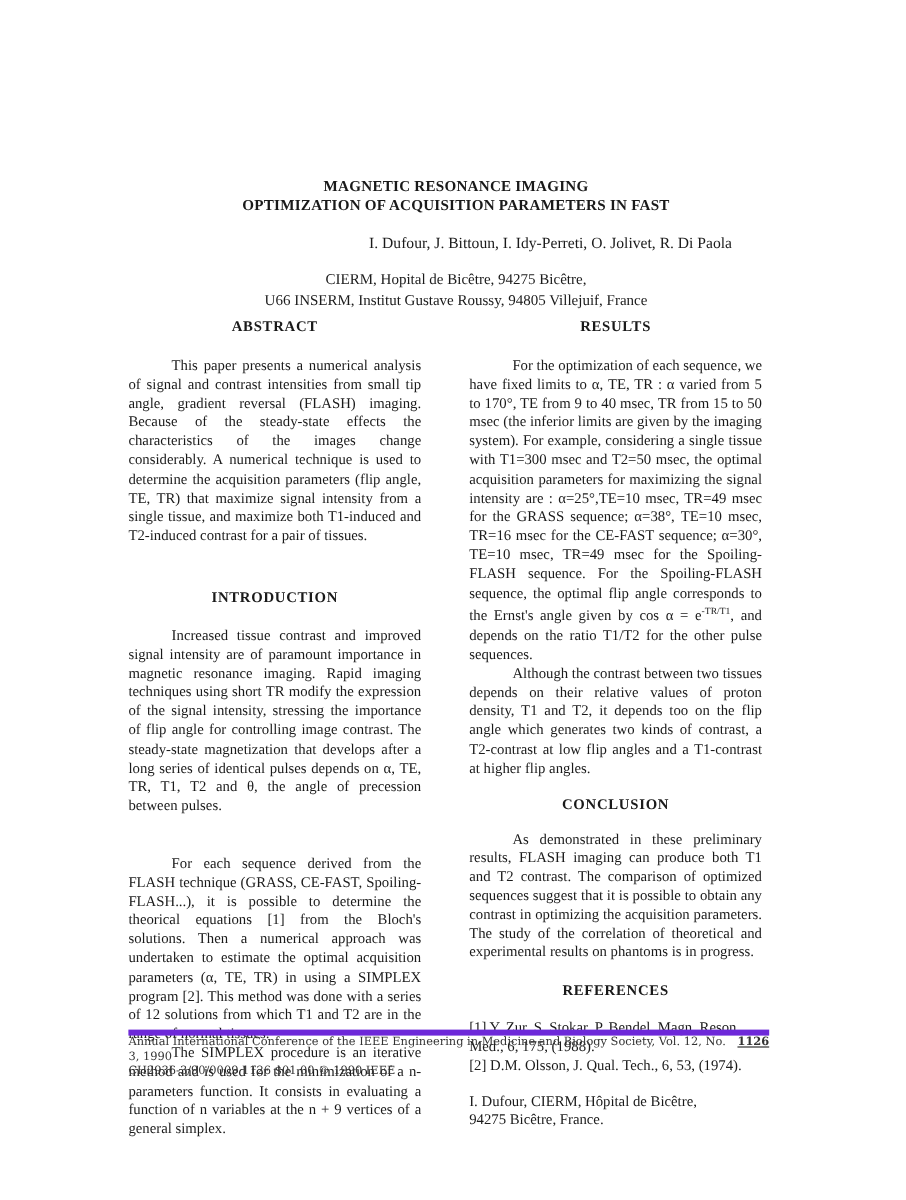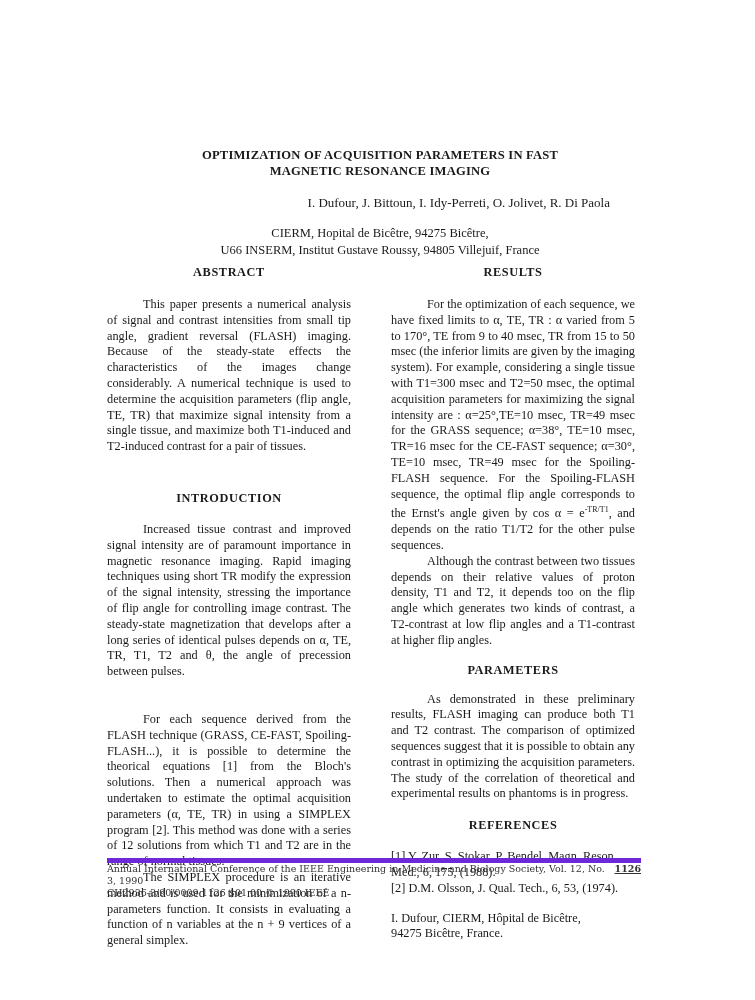--- a/index.html
+++ b/index.html
@@ -21,22 +21,22 @@
   .footer { position: absolute; left: 107px; top: 858px; width: 534px;
             border-top: 5px solid #6d28d9; font-family: "DejaVu Serif", serif; font-size: 9.5px; line-height: 12px; color: #333; }
   .footer .row { display: flex; justify-content: space-between; }
   .footer .pg { font-weight: bold; text-decoration: underline; }
   sup { font-size: 8px; vertical-align: 5px; }
 </style>
 </head>
 <body>
 
 <div class="title">
+  <div>MAGNETIC RESONANCE IMAGING</div>
   <div>OPTIMIZATION OF ACQUISITION PARAMETERS IN FAST</div>
-  <div>MAGNETIC RESONANCE IMAGING</div>
 </div>
 <div class="authors">I. Dufour, J. Bittoun, I. Idy-Perreti, O. Jolivet, R. Di Paola</div>
 <div class="affil">
   <div>CIERM, Hopital de Bicêtre, 94275 Bicêtre,</div>
   <div>U66 INSERM, Institut Gustave Roussy, 94805 Villejuif, France</div>
 </div>
 
 <div class="col left">
   <section>
     <h2>ABSTRACT</h2>
@@ -59,21 +59,21 @@
 
 <div class="col right">
   <section>
     <h2>RESULTS</h2>
     <div style="height:17px"></div>
     <p class="indent"><span>For the optimization of each sequence, we have fixed limits to α, TE, TR : α varied from 5 to 170°, TE from 9 to 40 msec, TR from 15 to 50 msec (the inferior limits are given by the imaging system). For example, considering a single tissue with T1=300 msec and T2=50 msec, the optimal acquisition parameters for maximizing the signal intensity are : α=25°,TE=10 msec, TR=49 msec for the GRASS sequence; α=38°, TE=10 msec, TR=16 msec for the CE-FAST sequence; α=30°, TE=10 msec, TR=49 msec for the Spoiling-FLASH sequence. For the Spoiling-FLASH sequence, the optimal flip angle corresponds to the Ernst's angle given by  cos α = e</span><sup>-TR/T1</sup><span>, and depends on the ratio T1/T2 for  the other pulse sequences.</span></p>
     <p class="indent">Although the contrast between two tissues depends on their relative values of proton density, T1 and T2, it depends too on the flip angle which generates two kinds of contrast, a T2-contrast at low flip angles and a T1-contrast at higher flip angles.</p>
   </section>
   <div style="height:14px"></div>
   <section>
-    <h2>PARAMETERS</h2>
+    <h2>CONCLUSION</h2>
     <div style="height:14px"></div>
     <p class="indent">As demonstrated in these preliminary results, FLASH imaging can produce both T1 and T2 contrast. The comparison of optimized sequences suggest that it is possible to obtain any contrast in optimizing the acquisition parameters. The study of the correlation of theoretical and experimental results on phantoms is in progress.</p>
   </section>
   <div style="height:16px"></div>
   <section>
     <h2>REFERENCES</h2>
     <div style="height:16px"></div>
     <p class="ref">[1] Y. Zur, S. Stokar, P. Bendel, Magn. Reson. Med., 6, 175, (1988).</p>
     <p class="ref">[2] D.M. Olsson, J. Qual. Tech., 6, 53, (1974).</p>
     <div style="height:14px"></div>

